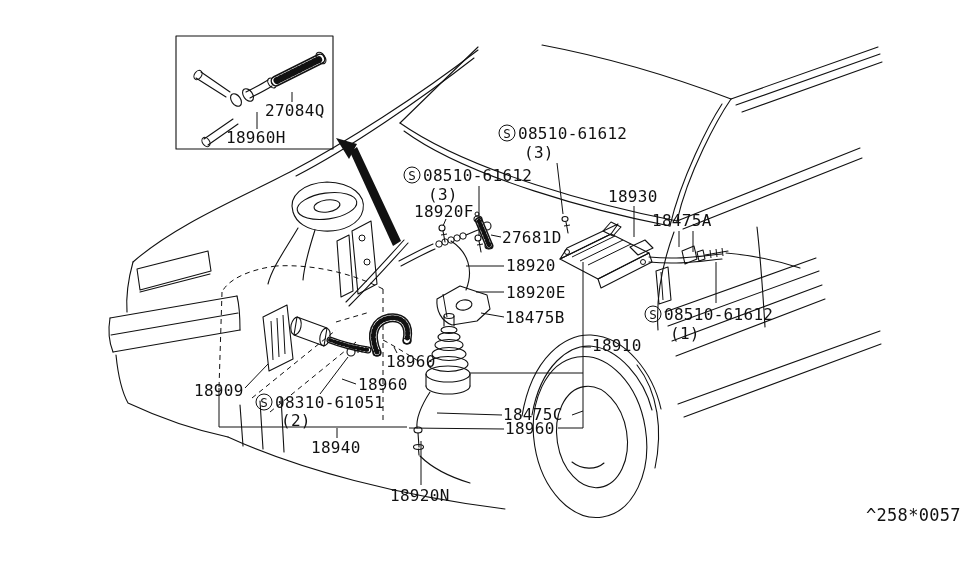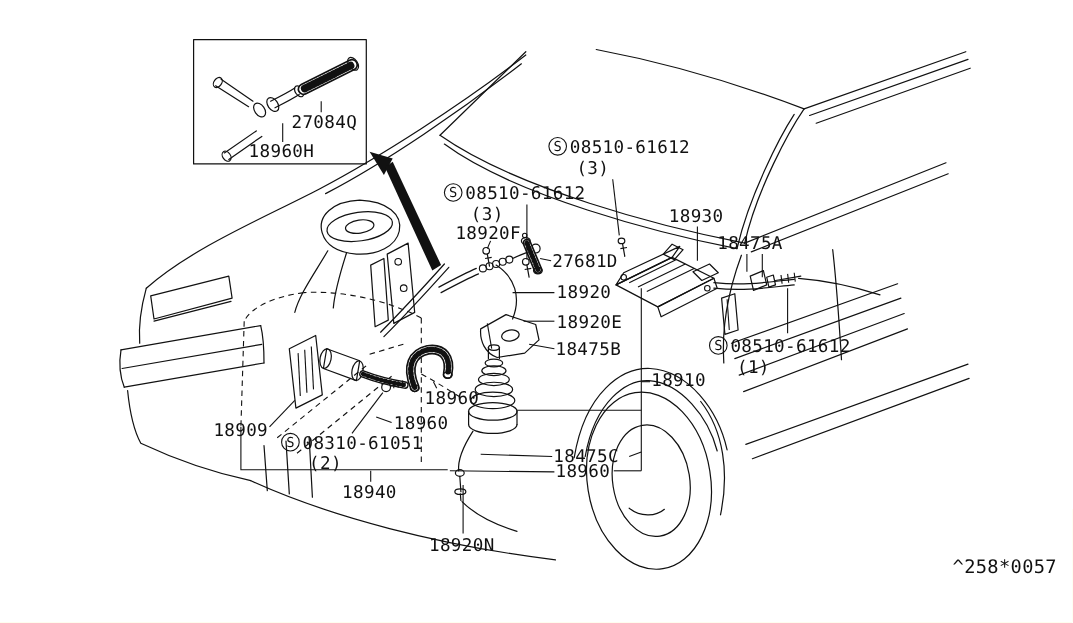--- a/index.html
+++ b/index.html
@@ -1,16 +1,16 @@
 <!DOCTYPE html>
 <html><head>
 <meta charset="utf-8">
 <style>
   html,body{margin:0;padding:0;background:#fff;}
-  .stage{position:relative;width:975px;height:566px;background:#fef9c3;overflow:hidden;
+  .stage{position:relative;width:975px;height:566px;background:#d946ef;overflow:hidden;
          font-family:"DejaVu Sans Mono","DejaVu Sans",monospace;}
   svg{position:absolute;left:0;top:0;}
   svg text{font-family:"DejaVu Sans Mono","DejaVu Sans",monospace;font-size:16px;
            letter-spacing:0.3px;fill:#111;}
   svg text.sym{font-size:12.5px;text-anchor:middle;letter-spacing:0;}
   svg text.footer{font-size:17px;}
   .ln{stroke:#111;stroke-width:1.1;fill:none;stroke-linecap:round;stroke-linejoin:round;}
   .thin{stroke:#111;stroke-width:1;fill:none;}
   .dsh{stroke:#111;stroke-width:1;fill:none;stroke-dasharray:5 4;}
   .fillb{fill:#111;stroke:none;}

